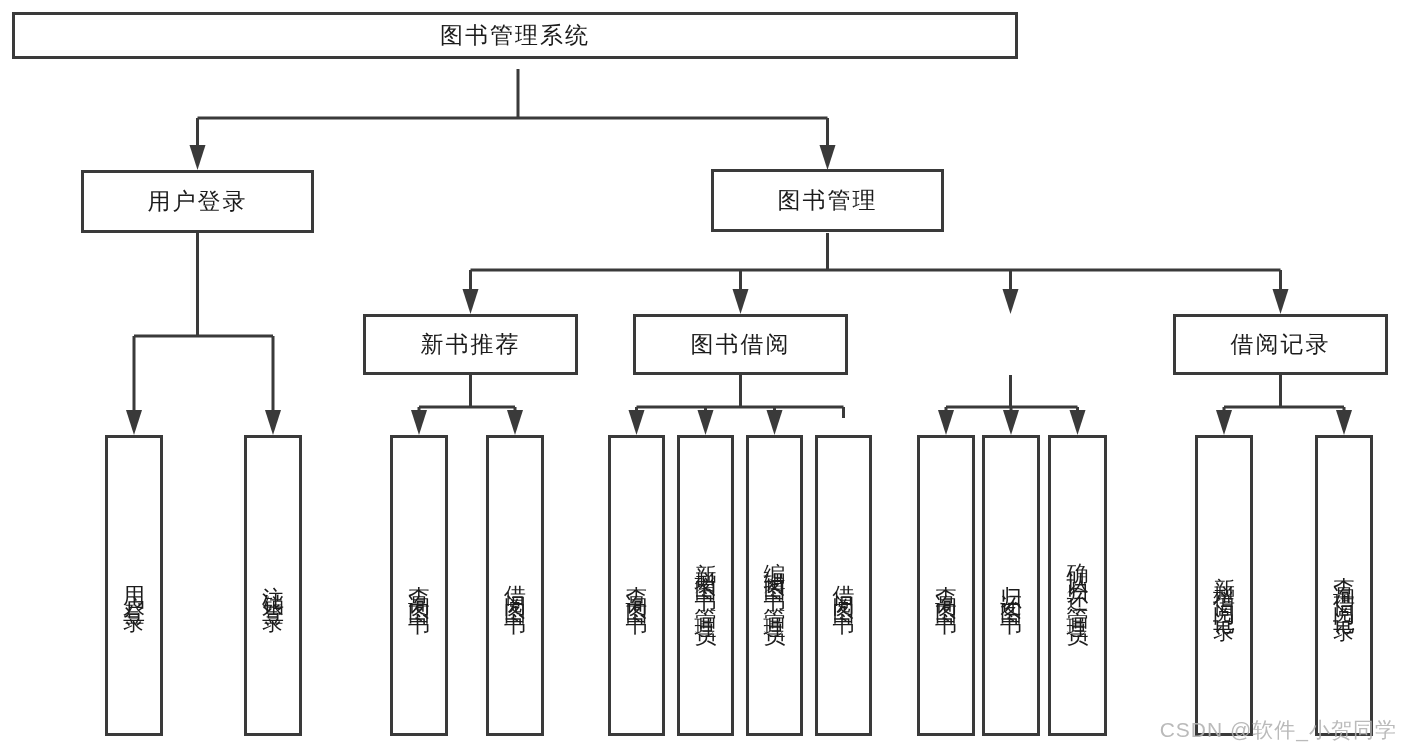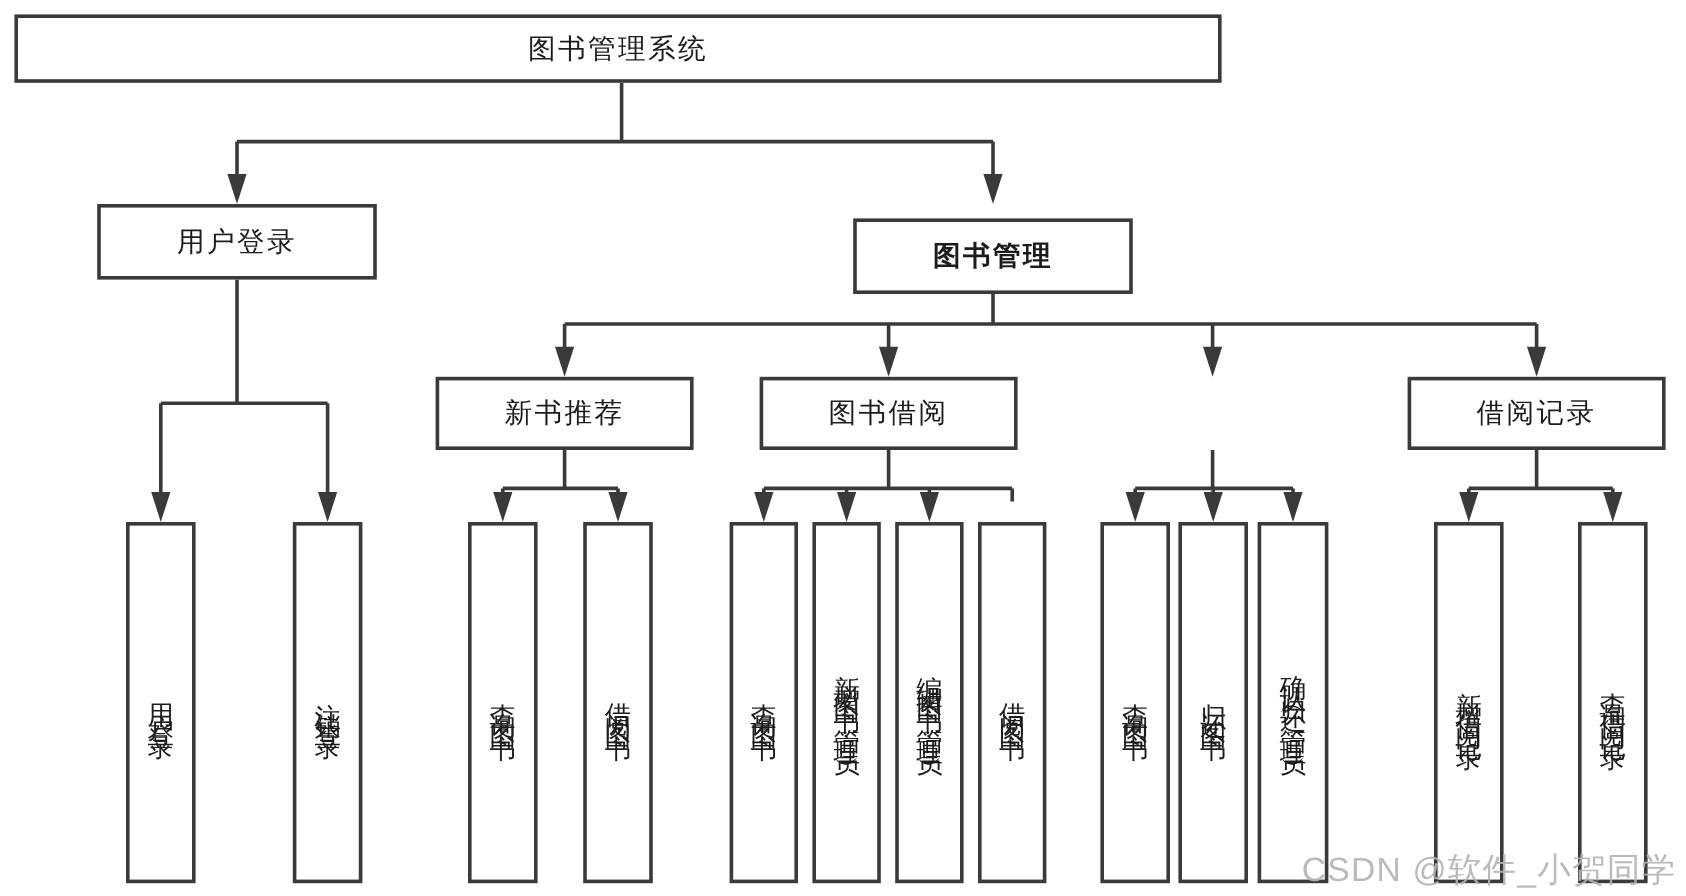--- a/index.html
+++ b/index.html
@@ -59,21 +59,21 @@
     text-orientation: mixed;
     font-size: 22px;
     letter-spacing: 9px;
     color: var(--text);
     z-index: 2;
   }
   .watermark {
     position: absolute;
     right: 8px;
     bottom: 3px;
-    font-size: 28px;
+    font-size: 21px;
     letter-spacing: 1px;
     color: var(--watermark);
     opacity: 0.9;
     z-index: 10;
     white-space: nowrap;
   }
 </style>
 </head>
 <body>
 
@@ -103,24 +103,24 @@
       <polygon points="697.5,410 713.5,410 705.5,435"></polygon>
       <polygon points="766.5,410 782.5,410 774.5,435"></polygon>
       <polygon points="938,410 954,410 946,435"></polygon>
       <polygon points="1003,410 1019,410 1011,435"></polygon>
       <polygon points="1069.5,410 1085.5,410 1077.5,435"></polygon>
       <polygon points="1216,410 1232,410 1224,435"></polygon>
       <polygon points="1336,410 1352,410 1344,435"></polygon>
     </g>
   </svg>
 
-  <div class="hbox" style="left:12px; top:12px; width:1006px; height:57px;">图书管理系统</div>
+  <div class="hbox" style="left:12px; top:12px; width:1006px; height:47px;">图书管理系统</div>
 
   <div class="hbox" style="left:81px; top:170px; width:233px; height:63px;">用户登录</div>
-  <div class="hbox" style="left:711px; top:182px; width:233px; height:63px;font-weight:bold;">图书管理</div>
+  <div class="hbox" style="left:711px; top:169px; width:233px; height:63px;">图书管理</div>
 
   <div class="hbox" style="left:363px; top:314px; width:215px; height:61px;">新书推荐</div>
   <div class="hbox" style="left:633px; top:314px; width:215px; height:61px;text-align:center;">图书借阅</div>
   <div class="hbox" style="left:1173px; top:314px; width:215px; height:61px;">借阅记录</div>
 
   <div class="vbox" style="left:105px; width:58px;">用户登录</div>
   <div class="vbox" style="left:244px; width:58px;">注销登录</div>
 
   <div class="vbox" style="left:390px; width:58px;">查询图书</div>
   <div class="vbox" style="left:486px; width:58px;">借阅图书</div>

